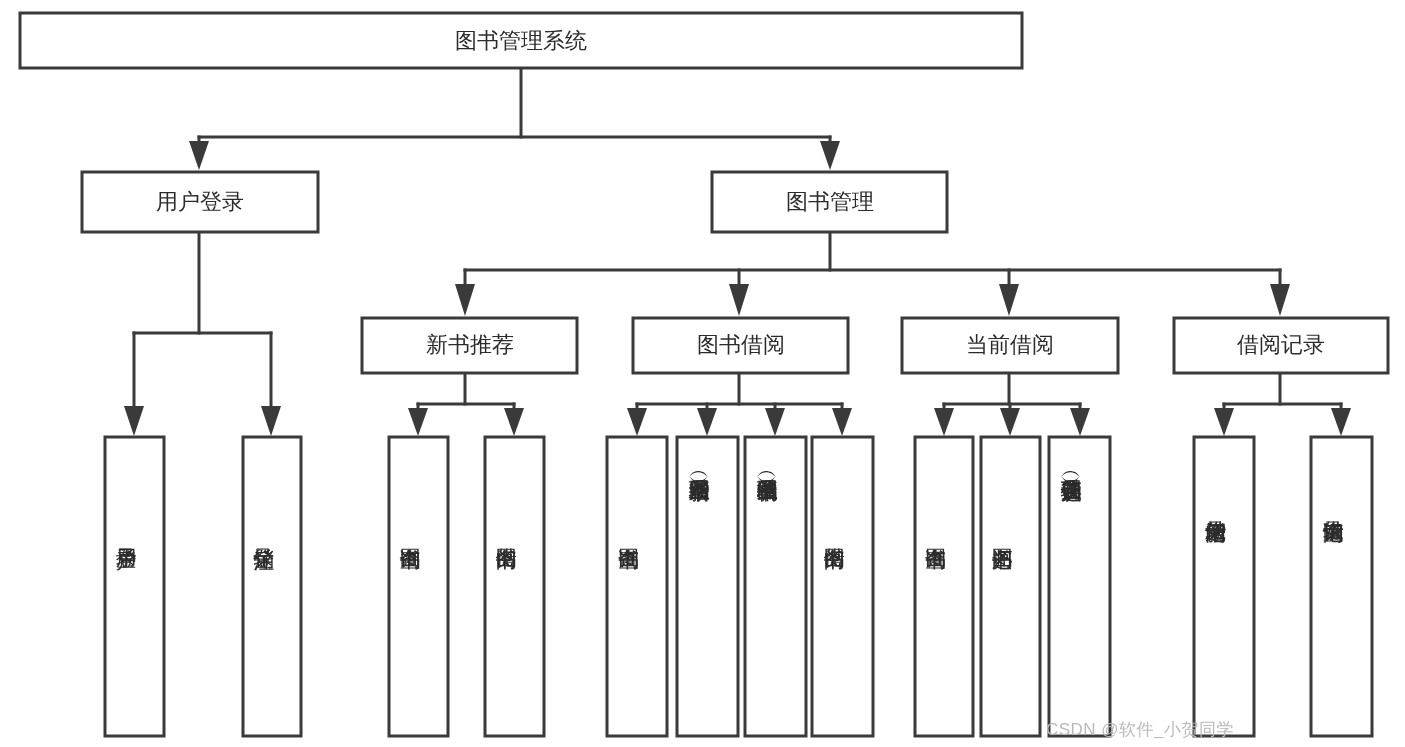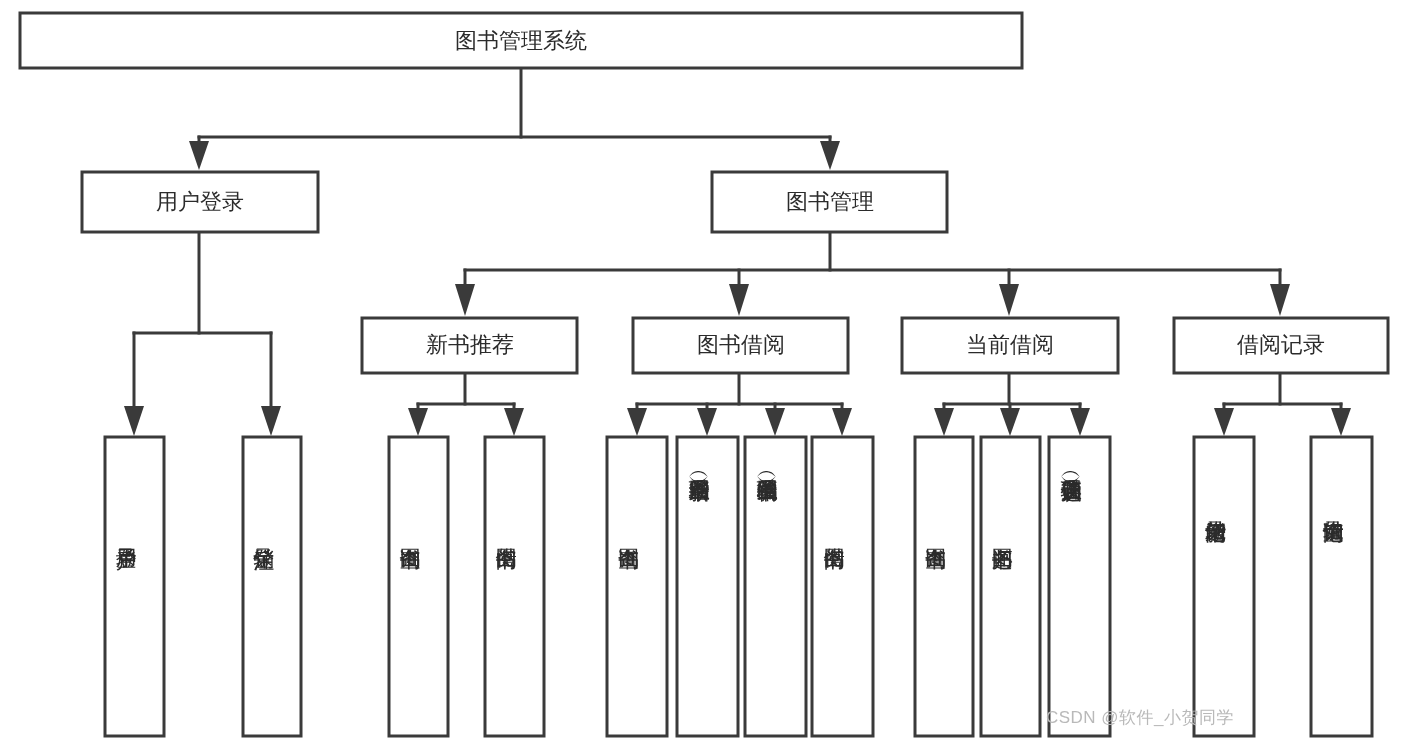--- a/index.html
+++ b/index.html
@@ -6,21 +6,21 @@
   body{width:1405px;height:747px;overflow:hidden;
        font-family:"Liberation Sans","DejaVu Sans",sans-serif;}
   #diagram-root{position:relative;width:1242px;height:747px;background:#ffffff;}
   svg#tree-svg{position:absolute;left:0;top:0;width:1405px;height:747px;display:block;}
   .node-rect{fill:#ffffff;stroke:#3a3a3a;stroke-width:3;}
   .link-line{stroke:#3a3a3a;stroke-width:3;fill:none;stroke-linecap:square;}
   .arrow-head{fill:#3a3a3a;stroke:none;}
   .node-label{fill:#2b2b2b;font-family:"Liberation Sans","DejaVu Sans",sans-serif;
               font-size:22px;text-anchor:middle;dominant-baseline:middle;}
   .node-label.vertical{font-size:21px;}
-  .watermark{position:absolute;right:8px;bottom:18px;color:#b9b9b9;font-size:17px;
+  .watermark{position:absolute;right:8px;bottom:6px;color:#b9b9b9;font-size:17px;
              letter-spacing:.5px;white-space:nowrap;
              font-family:"Liberation Sans","DejaVu Sans",sans-serif;margin-top:45px;}
 </style>
 </head>
 <body>
 
 <div id="diagram-root">
 
   <svg id="tree-svg" viewBox="0 0 1405 747">
 

